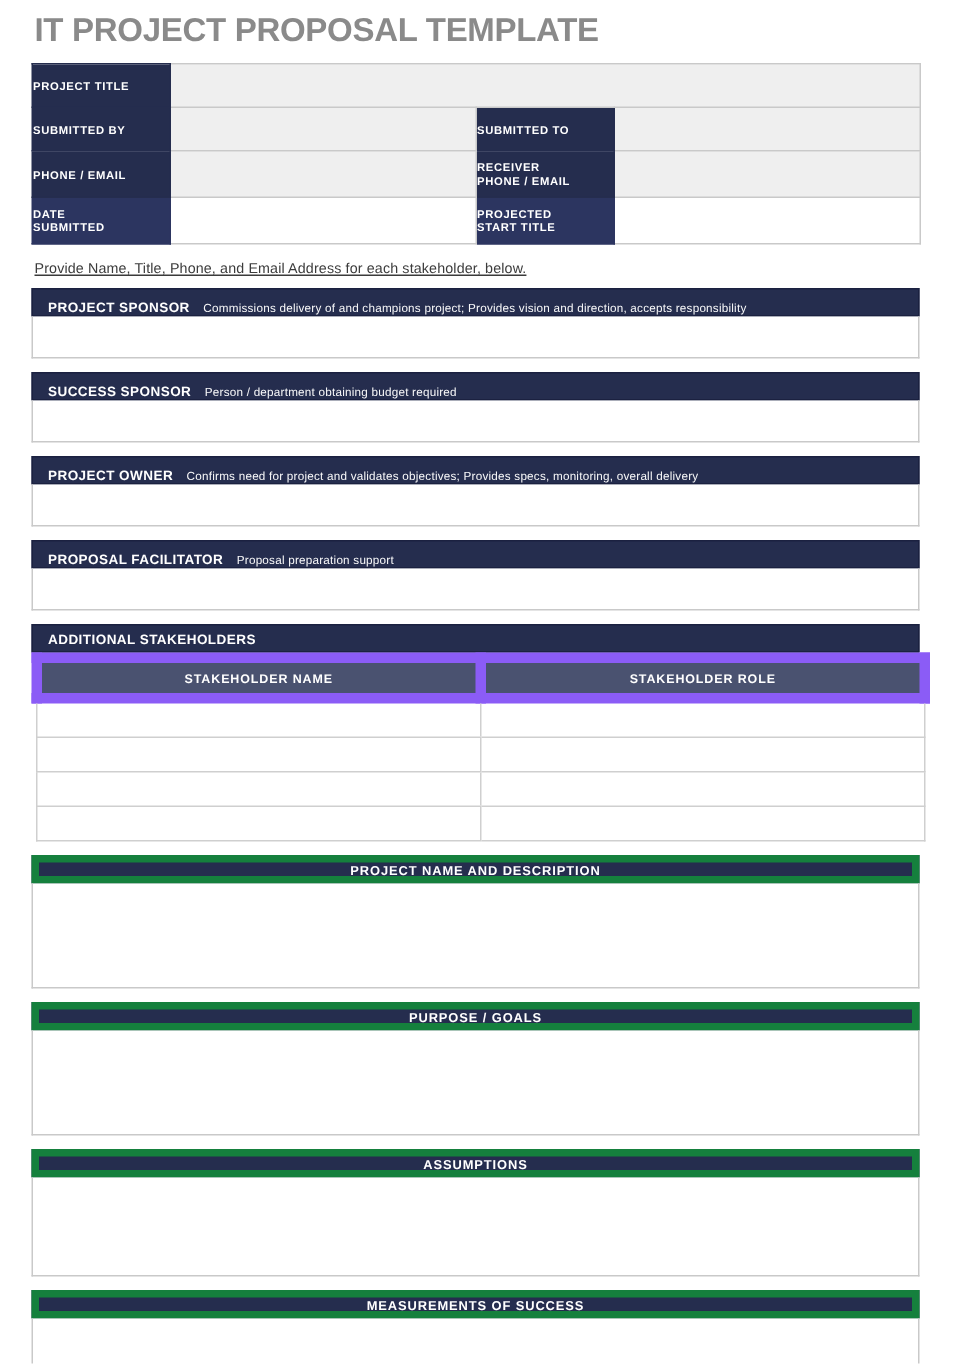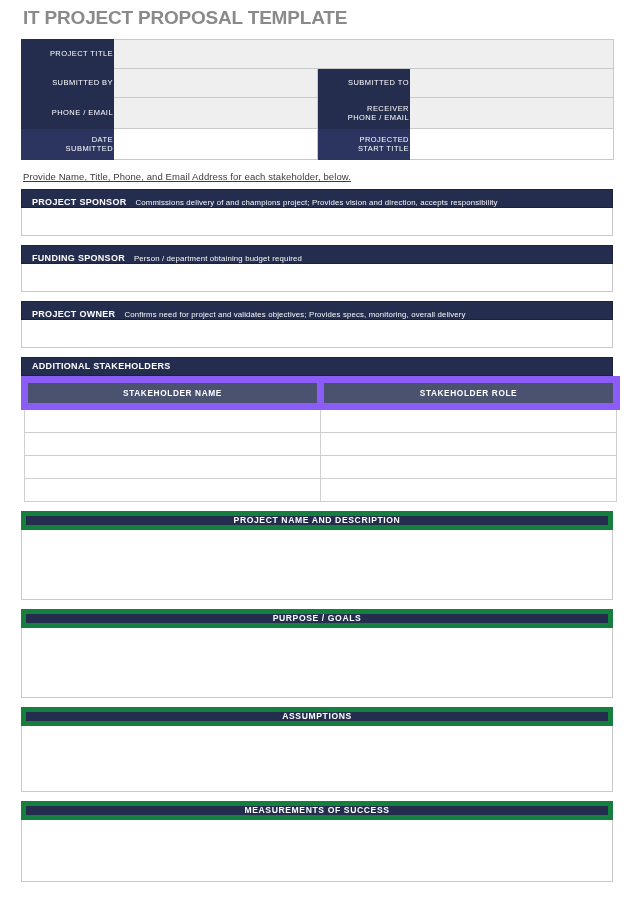--- a/index.html
+++ b/index.html
@@ -18,21 +18,21 @@
   .page {
     position: relative;
     width: 635px;
     height: 909px;
     box-sizing: border-box;
     padding: 0 21px;
   }
 
   
   .doc-title {
-    font-size: 19px;
+    font-size: 22px;
     font-weight: bold;
     color: #8a8a8a;
     letter-spacing: -0.2px;
     padding: 8px 0 10px 2px;
     line-height: 1.1;
     white-space: nowrap;
   }
 
   
   .info-table {
@@ -44,23 +44,22 @@
   .info-table td {
     border: 1px solid #c9c9c9;
     height: 24px;
     padding: 0;
     vertical-align: middle;
   }
   .lbl {
     background: #252d4e;
     color: #ffffff;
     font-size: 7.5px;
-    font-weight: normal;
+    font-weight: bold;
     letter-spacing: 0.45px;
-    text-align: right;
     padding: 3px 7px 3px 4px;
     line-height: 1.25;
     border: 1px solid #252d4e !important;
   }
   .lbl.alt {
     background: #2c3560;
     border: 1px solid #2c3560 !important;
   }
   .fill-gray { background: #efefef; }
   .fill-white { background: #ffffff; }
@@ -236,34 +235,41 @@
   <div class="role-block">
     <div class="role-bar">
       <span class="role-name">PROJECT SPONSOR</span>
       <span class="role-desc">Commissions delivery of and champions project; Provides vision and direction, accepts responsibility</span>
     </div>
     <div class="role-input"></div>
   </div>
 
   <div class="role-block">
     <div class="role-bar">
-      <span class="role-name">FUNDING SPONSOR</span>
+      <span class="role-name">SUCCESS SPONSOR</span>
       <span class="role-desc">Person / department obtaining budget required</span>
     </div>
     <div class="role-input"></div>
   </div>
 
   <div class="role-block">
     <div class="role-bar">
       <span class="role-name">PROJECT OWNER</span>
       <span class="role-desc">Confirms need for project and validates objectives; Provides specs, monitoring, overall delivery</span>
     </div>
     <div class="role-input"></div>
   </div>
 
+  <div class="role-block">
+    <div class="role-bar">
+      <span class="role-name">PROPOSAL FACILITATOR</span>
+      <span class="role-desc">Proposal preparation support</span>
+    </div>
+    <div class="role-input"></div>
+  </div>
 
   <div class="sh-bar">ADDITIONAL STAKEHOLDERS</div>
   <table class="sh-table">
     <colgroup>
         <col style="width:296px">
         <col style="width:296px">
       </colgroup>
     <thead>
       <tr>
         <th>STAKEHOLDER NAME</th>

